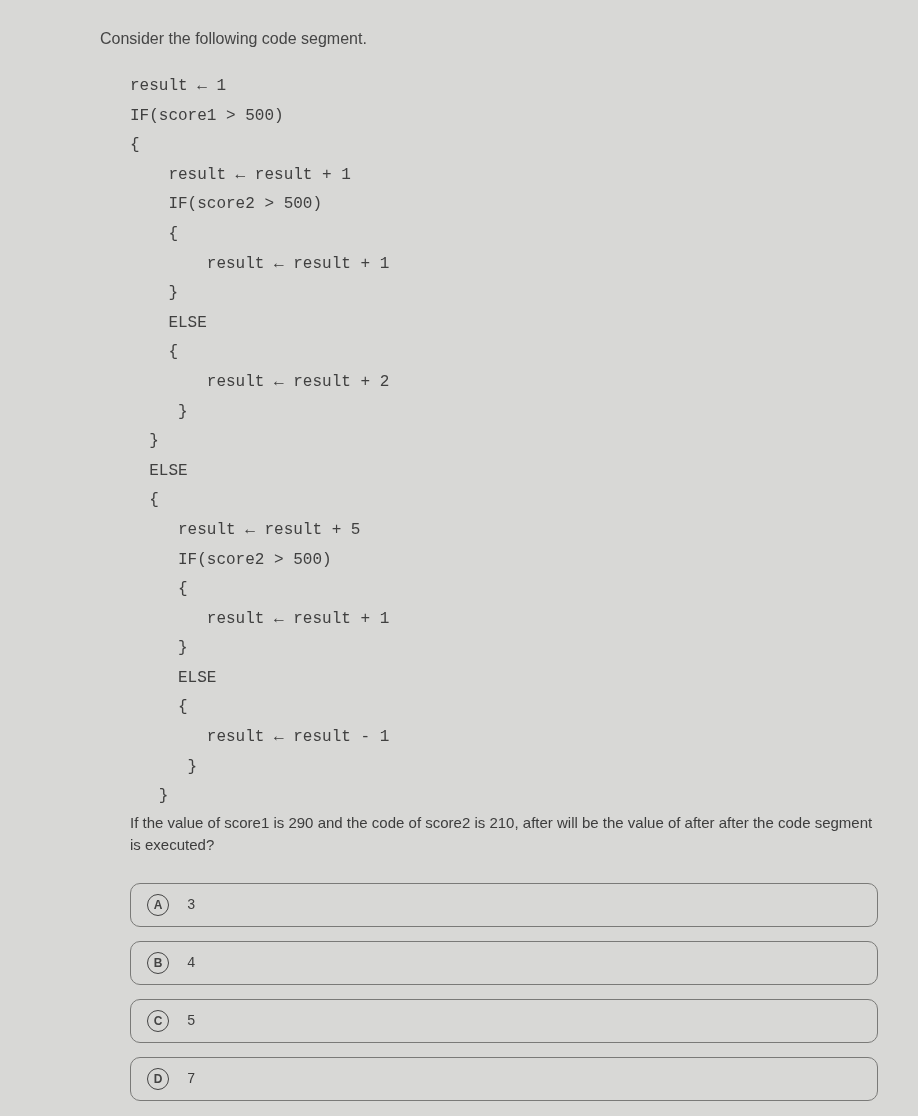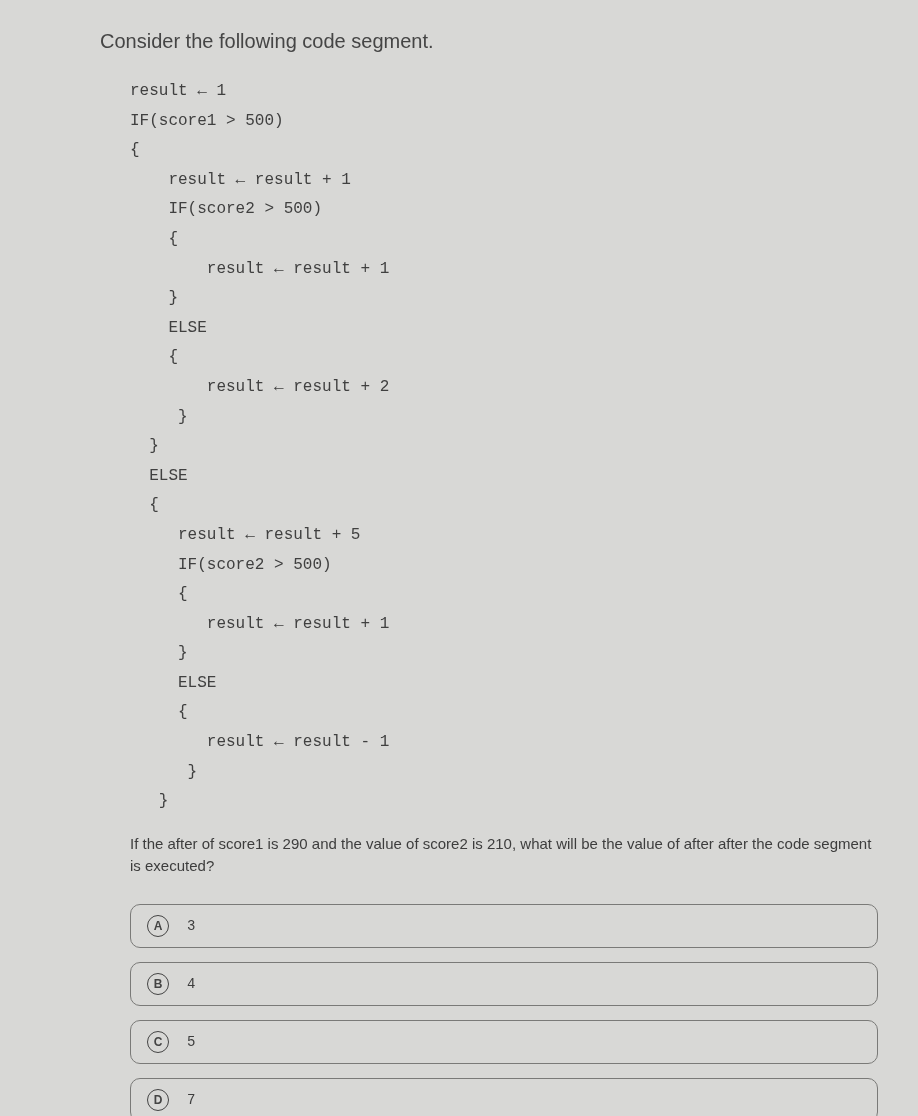--- a/index.html
+++ b/index.html
@@ -5,31 +5,30 @@
   * { box-sizing: border-box; margin: 0; padding: 0; }
   body {
     background: #d8d8d6;
     font-family: Arial, Helvetica, sans-serif;
     color: #3a3a3a;
     padding: 30px 40px 30px 100px;
     width: 918px;
     min-height: 1116px;
   }
   .prompt {
-    font-size: 20px;
+    font-size: 16px;
     color: #454545;
     margin-bottom: 24px;
   }
   .code-block {
     font-family: "Courier New", Courier, monospace;
     font-size: 16px;
     line-height: 1.85;
     color: #404040;
     margin-left: 30px;
-    margin-bottom: 16px;
     white-space: pre;
   }
   .question-tail {
     font-size: 15px;
     color: #3d3d3d;
     margin-left: 30px;
     margin-bottom: 26px;
     line-height: 1.5;
   }
   .inline-code {
@@ -95,21 +94,21 @@
      {
         result ← result + 1
      }
      ELSE
      {
         result ← result - 1
       }
    }</div>
 
 <div class="question-tail">
-  <span>If the after of </span><span class="inline-code">score1</span><span> is </span><span class="inline-code">290</span><span> and the value of </span><span class="inline-code">score2</span><span> is </span><span class="inline-code">210,</span><span> what will be the value of </span><span class="inline-code">after</span><span> after the code segment is executed?</span>
+  <span>If the value of </span><span class="inline-code">score1</span><span> is </span><span class="inline-code">290</span><span> and the code of </span><span class="inline-code">score2</span><span> is </span><span class="inline-code">210,</span><span> after will be the value of </span><span class="inline-code">after</span><span> after the code segment is executed?</span>
 </div>
 
 <div class="options">
   <div class="option">
     <div class="option-letter">A</div>
     <div class="option-text">3</div>
   </div>
   <div class="option">
     <div class="option-letter">B</div>
     <div class="option-text">4</div>

